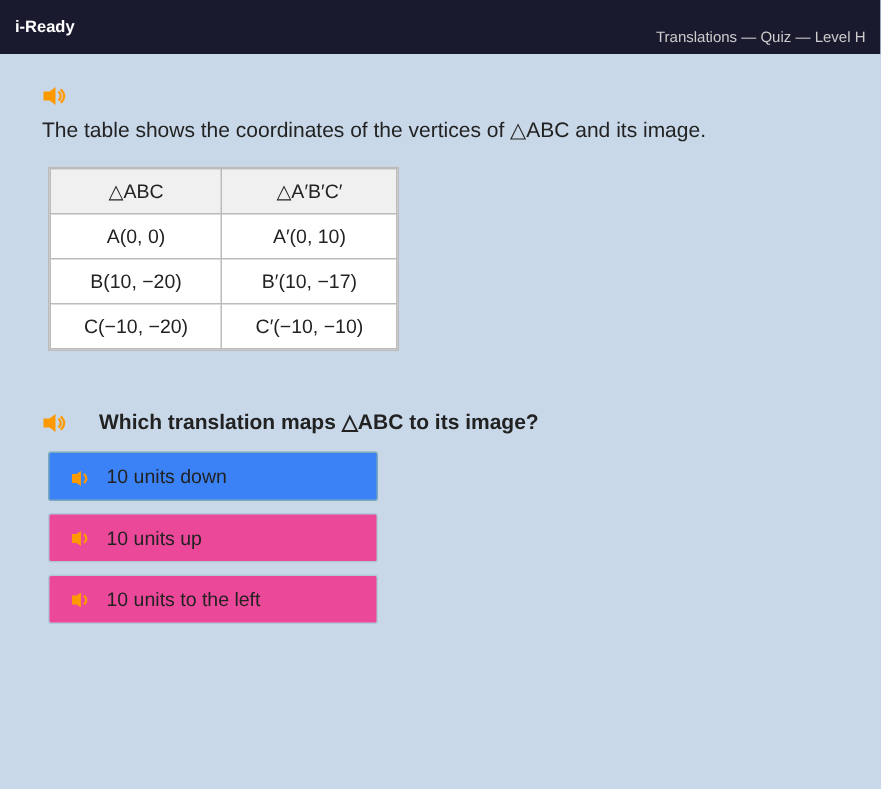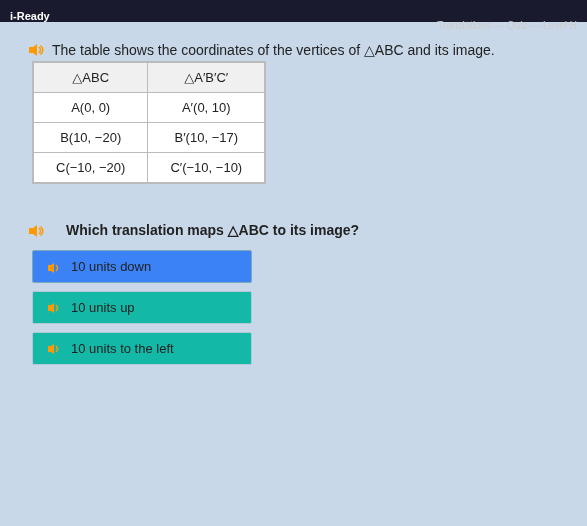--- a/index.html
+++ b/index.html
@@ -8,23 +8,23 @@
       width: 587px;
       height: 526px;
       background: #c8d8e8;
       font-family: Arial, sans-serif;
       overflow: hidden;
       position: relative;
     }
 
     .top-bar {
       background: #1a1a2e;
-      height: 22px;
-      display: flex;
-      align-items: flex-end;
+      height: 36px;
+      display: flex;
+      align-items: center;
       padding: 0 10px;
     }
 
     .top-bar-logo {
       color: #fff;
       font-size: 11px;
       font-weight: bold;
     }
 
     .content-area {
@@ -35,20 +35,22 @@
       margin-bottom: 16px;
     }
 
     .question-text {
       font-size: 14px;
       color: #222;
       line-height: 1.5;
       display: flex;
       align-items: flex-start;
       gap: 6px;
+      margin-bottom: 14px;
+      flex-direction: column;
     }
 
     .speaker-icon {
       display: inline-block;
       width: 18px;
       height: 14px;
       flex-shrink: 0;
       margin-top: 2px;
     }
 
@@ -96,21 +98,21 @@
       display: flex;
       flex-direction: column;
       gap: 8px;
       margin-left: 4px;
     }
 
     .answer-btn {
       display: flex;
       align-items: center;
       gap: 8px;
-      background: #14b8a6;
+      background: #ec4899;
       border: 1px solid #b0c8d8;
       padding: 8px 14px;
       cursor: pointer;
       font-size: 13px;
       color: #222;
       width: 220px;
       border-radius: 2px;
     }
 
     .answer-btn.selected {

